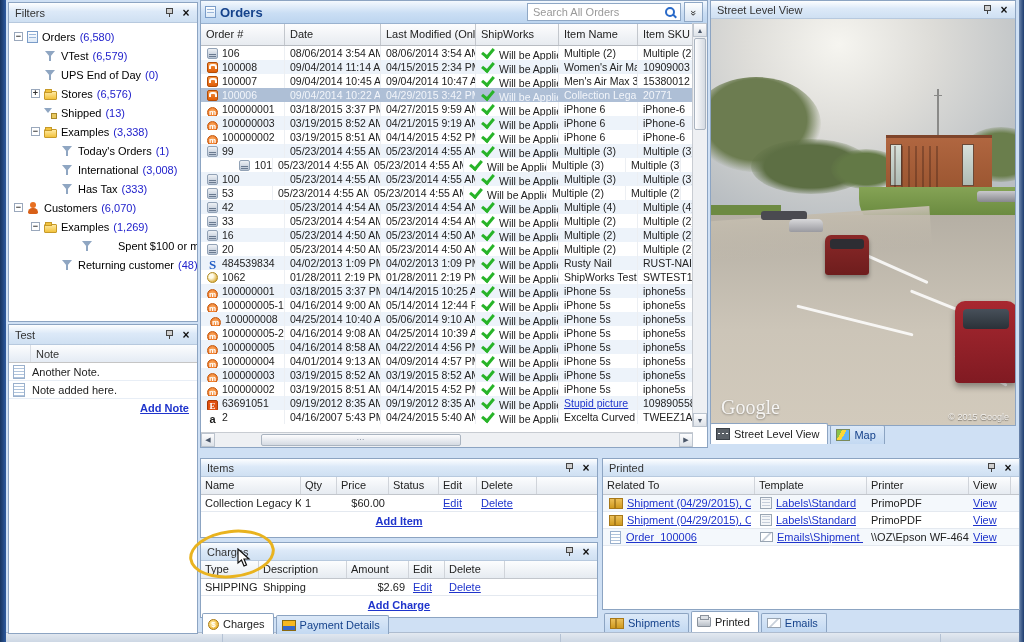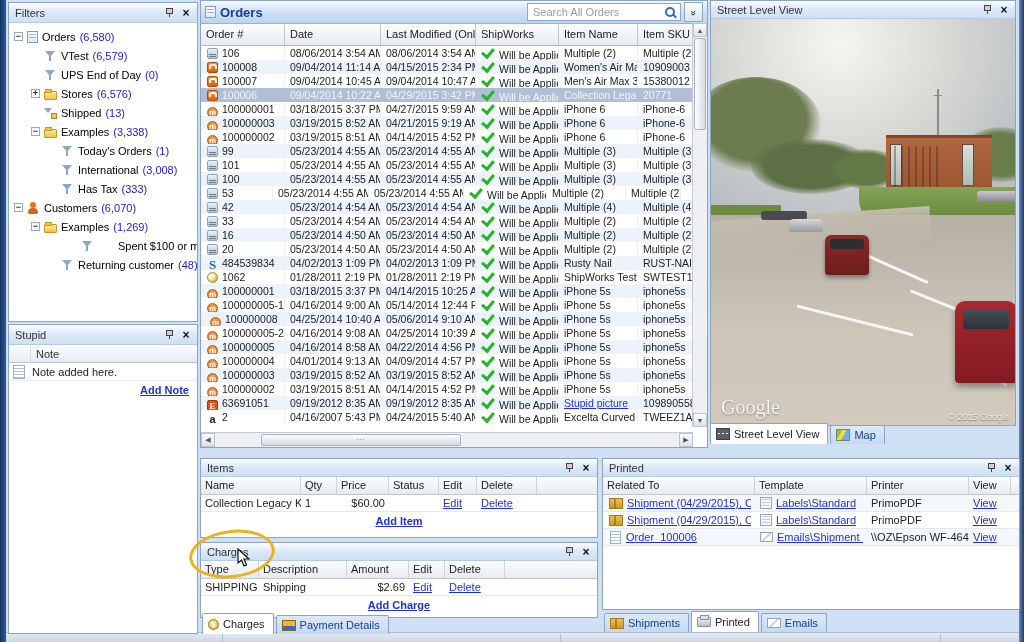--- a/index.html
+++ b/index.html
@@ -255,33 +255,37 @@
           <span class="exp-sp"></span>
           <span class="tico tico-funnel"></span>
           <span class="t-label">Returning customer</span>
           <span class="t-count">(48)</span>
         </div>
       </div>
   </div>
 
   <div class="panel" style="left:8px;top:324px;width:188px;height:308px;">
     <div class="panel-hdr">
-      <span class="ttl">Stupid</span>
+      <span class="ttl">Test</span>
       <span class="hdr-btn">
           <span class="pin-ic"></span>
         </span>
       <span class="hdr-btn">
           <span class="close-ic">×</span>
         </span>
     </div>
     <div class="subhdr">
       <span class="note-gutter"></span>
       <span style="padding-left:5px">Note</span>
     </div>
     <div id="notes-rows">
+        <div class="note-row">
+          <span class="nico"></span>
+          <span>Another Note.</span>
+        </div>
         <div class="note-row">
           <span class="nico"></span>
           <span>Note added here.</span>
         </div>
       </div>
     <div style="text-align:right;padding:3px 8px 0 0;"><span class="lnk b">Add Note</span></div>
   </div>
 
   <div class="panel" style="left:200px;top:0;width:506px;height:446px;">
     <div class="orders-title">
@@ -362,21 +366,21 @@
         </div>
         <div class="grow alt">
           <div class="gc" style="width: 84px;"><span class="gic gic-cart"></span>99</div>
           <div class="gc" style="width: 96px;">05/23/2014 4:55 AM</div>
           <div class="gc" style="width: 95px;">05/23/2014 4:55 AM</div>
           <div class="gc" style="width: 83px;"><span class="chk"></span>Will be Applied</div>
           <div class="gc" style="width: 79px;">Multiple (3)</div>
           <div class="gc" style="width: 55px;">Multiple (3)</div>
         </div>
         <div class="grow">
-          <div class="gc" style="width: 84px;"><span class="gic gic-cart"></span>101</div>
+          <div class="gc" style="width: 72px; text-align: right;"><span class="gic gic-cart"></span>101</div>
           <div class="gc" style="width: 96px;">05/23/2014 4:55 AM</div>
           <div class="gc" style="width: 95px;">05/23/2014 4:55 AM</div>
           <div class="gc" style="width: 83px;"><span class="chk"></span>Will be Applied</div>
           <div class="gc" style="width: 79px;">Multiple (3)</div>
           <div class="gc" style="width: 55px;">Multiple (3)</div>
         </div>
         <div class="grow alt">
           <div class="gc" style="width: 84px;"><span class="gic gic-cart"></span>100</div>
           <div class="gc" style="width: 96px;">05/23/2014 4:55 AM</div>
           <div class="gc" style="width: 95px;">05/23/2014 4:55 AM</div>

